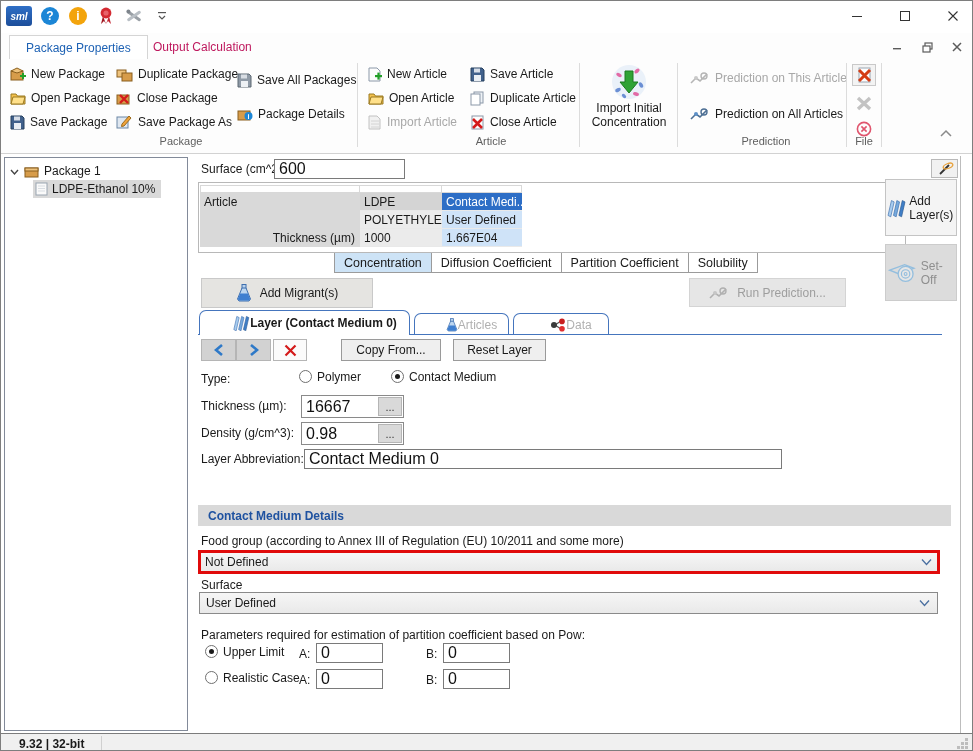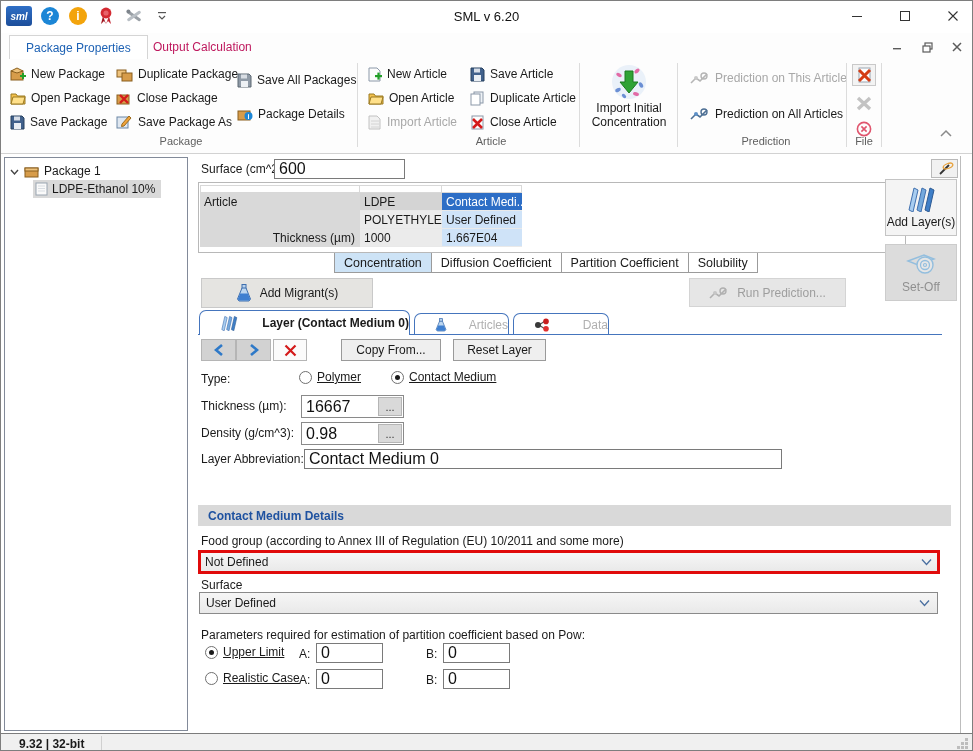--- a/index.html
+++ b/index.html
@@ -59,33 +59,33 @@
 
   
   .ptabs { position:absolute; left:334px; top:252px; display:flex; }
   .ptab { height:20px; display:flex; align-items:center; padding:0 9px; border:1px solid #9b9b9b; border-top:none; margin-left:-1px; background:#fff; font-size:12.5px; }
   .ptab.sel { background:#cde3f6; }
 
   
   .btn { display:flex; align-items:center; justify-content:center; gap:8px; border:1px solid #c9c9c9; background:#e5e4e1; font-size:12px; cursor:default; }
   .btn.std { background:#efefef; border:1px solid #9a9a9a; }
   .btn.disabled { color:#9e9e9e; background:#e6e6e6; border-color:#d4d4d4; }
-  .sidebtn { position:absolute; display:flex; flex-direction:column; align-items:center; justify-content:center; gap:3px; font-size:12px; border:1px solid #c4c4c4; background:#f4f4f4; }
+  .sidebtn { position:absolute; display:flex; flex-direction:row; align-items:center; justify-content:center; gap:3px; font-size:12px; border:1px solid #c4c4c4; background:#f4f4f4; }
   .sidebtn.disabled { background:#dcdcdc; color:#8f8f8f; border-color:#cccccc; }
 
   
-  .ltab { position:absolute; display:flex; align-items:center; justify-content:space-between; border:1px solid #4575bd; border-bottom:none; border-radius:7px 7px 0 0; background:#fff;padding-left:20px; }
+  .ltab { position:absolute; display:flex; align-items:center; justify-content:center; border:1px solid #4575bd; border-bottom:none; border-radius:7px 7px 0 0; background:#fff;padding-left:20px; }
   .ltab.active { font-weight:bold; z-index:3; }
   .ltab.dim { color:#b0b0b0; z-index:1; }
   .blue-underline { position:absolute; left:197px; top:333px; width:744px; height:1px; background:#4575bd; z-index:2; }
 
   
   .radio { width:13px; height:13px; border-radius:50%; border:1px solid #707070; background:#fff; display:inline-block; position:relative; flex:none; }
   .radio.sel::after { content:""; position:absolute; left:3px; top:3px; width:5px; height:5px; border-radius:50%; background:#1a1a1a; }
-  .radio-row { display:flex; align-items:center; gap:5px;text-decoration:underline; }
+  .radio-row { display:flex; align-items:flex-start; gap:5px; }
 
   .ellipsis-wrap { position:absolute; border:1px solid #8a8a8a; background:#fff; height:23px; display:flex; }
   .ellipsis-wrap input { border:none; height:100%; flex:1; width:74px; }
   .dots-btn { width:24px; border-left:1px solid #b5b5b5; background:#d9d9d9; border:1px solid #b5b5b5; margin:1px; display:flex; align-items:center; justify-content:center; font-size:11px; color:#333; }
 
   
   .section-header { position:absolute; left:197px; top:504px; width:753px; height:21px; background:#d9d9d9; display:flex; align-items:center; padding-left:10px; color:#1f52a0; font-weight:bold; }
   .combo { position:absolute; height:22px; background:linear-gradient(#f6f6f6,#e9e9e9); border:1px solid #8a8a8a; display:flex; align-items:center; justify-content:space-between; padding:0 7px 0 6px; }
   .combo.red { border:3px solid #e00b0b; height:24px; padding:0 5px 0 4px; }
   .status-bar { position:absolute; left:0; top:732px; width:100%; height:19px; background:#f0f0f0; border-top:1px solid #7c7c7c; }
@@ -124,21 +124,20 @@
           <circle cx="3.4" cy="3.6" r="2" fill="#7d848b"></circle>
         </svg>
       </div>
       <div class="qicon">
         <svg width="10" height="10" viewBox="0 0 10 10">
           <rect x="1" y="1" width="8" height="1.2" fill="#555"></rect>
           <polyline points="2,5 5,8 8,5" fill="none" stroke="#555" stroke-width="1.2"></polyline>
         </svg>
       </div>
     </div>
-    <div class="win-title">SML v 6.20</div>
     <div class="win-controls">
       <div class="win-btn">
         <svg width="12" height="12" viewBox="0 0 12 12">
             <rect x="1" y="6" width="10" height="1" fill="#333"></rect>
           </svg>
       </div>
       <div class="win-btn">
         <svg width="12" height="12" viewBox="0 0 12 12">
             <rect x="1.5" y="1.5" width="9" height="9" fill="none" stroke="#333" stroke-width="1"></rect>
           </svg>

